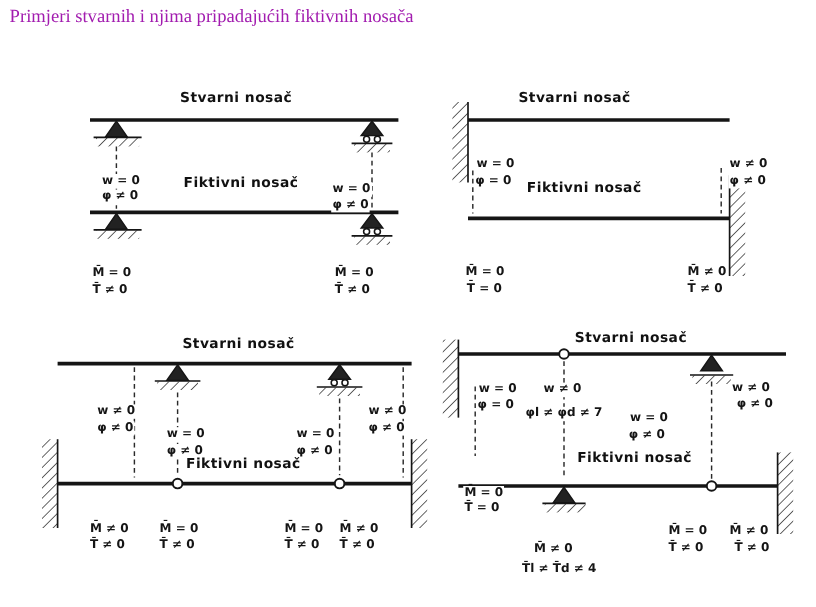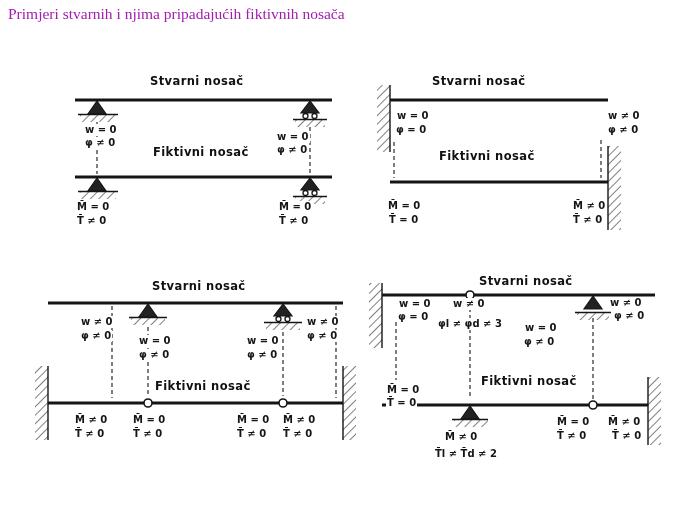--- a/index.html
+++ b/index.html
@@ -1,19 +1,19 @@
 <!DOCTYPE html>
 <html><head>
 <meta charset="utf-8">
 <style>
   html,body{margin:0;padding:0;background:#fff;}
   body{width:680px;height:506px;position:relative;overflow:hidden;}
   .page-title{position:absolute;left:8px;top:5px;font:15.5px "Liberation Serif",serif;color:#a21caf;white-space:nowrap;}
   .ptitle{position:absolute;font:bold 11.5px "DejaVu Sans",sans-serif;letter-spacing:.4px;color:#111;background:#fff;line-height:1;white-space:nowrap;padding:0 2px;}
-  .lbl{position:absolute;font:bold 10px "DejaVu Sans",sans-serif;color:#151515;background:#fff;line-height:1;white-space:nowrap;padding:1px 1px;}
+  .lbl{position:absolute;font:bold 10px "DejaVu Sans",sans-serif;color:#151515;background:#fff;line-height:1;white-space:nowrap;padding:1px 1px;margin-top:21px;}
   svg{position:absolute;left:0;top:0;}
   .beam{stroke:#151515;stroke-width:3;}
   .thin{stroke:#151515;stroke-width:1.4;}
   .dash{stroke:#2a2a2a;stroke-width:1.2;stroke-dasharray:4 3;}
   .tri{fill:#222;stroke:#151515;stroke-width:1.2;}
   .hinge{fill:#fff;stroke:#151515;stroke-width:1.6;}
   .roll{fill:#fff;stroke:#151515;stroke-width:1.3;}
 </style>
 </head>
 <body>
@@ -171,26 +171,26 @@
 <span class="lbl" style="left:132px;top:428px">T̄ ≠ 0</span>
 <span class="lbl" style="left:236px;top:414px">M̄ = 0</span>
 <span class="lbl" style="left:236px;top:428px">T̄ ≠ 0</span>
 <span class="lbl" style="left:282px;top:414px">M̄ ≠ 0</span>
 <span class="lbl" style="left:282px;top:428px">T̄ ≠ 0</span>
 
 <span class="ptitle" style="left:477px;top:276px">Stvarni nosač</span>
 <span class="lbl" style="left:398px;top:298px">w = 0</span>
 <span class="lbl" style="left:397px;top:311px">φ = 0</span>
 <span class="lbl" style="left:452px;top:298px">w ≠ 0</span>
-<span class="lbl" style="left:437px;top:318px">φl ≠ φd ≠ 3</span>
+<span class="lbl" style="left:437px;top:318px">φl ≠ φd ≠ 7</span>
 <span class="lbl" style="left:524px;top:322px">w = 0</span>
 <span class="lbl" style="left:523px;top:336px">φ ≠ 0</span>
 <span class="lbl" style="left:609px;top:297px">w ≠ 0</span>
 <span class="lbl" style="left:613px;top:310px">φ ≠ 0</span>
 <span class="ptitle" style="left:479px;top:376px">Fiktivni nosač</span>
 <span class="lbl" style="left:386px;top:384px">M̄ = 0</span>
 <span class="lbl" style="left:386px;top:397px">T̄ = 0</span>
 <span class="lbl" style="left:444px;top:431px">M̄ ≠ 0</span>
-<span class="lbl" style="left:434px;top:448px">T̄l ≠ T̄d ≠ 2</span>
+<span class="lbl" style="left:434px;top:448px">T̄l ≠ T̄d ≠ 4</span>
 <span class="lbl" style="left:556px;top:416px">M̄ = 0</span>
 <span class="lbl" style="left:556px;top:430px">T̄ ≠ 0</span>
 <span class="lbl" style="left:607px;top:416px">M̄ ≠ 0</span>
 <span class="lbl" style="left:611px;top:430px">T̄ ≠ 0</span>
 
 </body></html>

